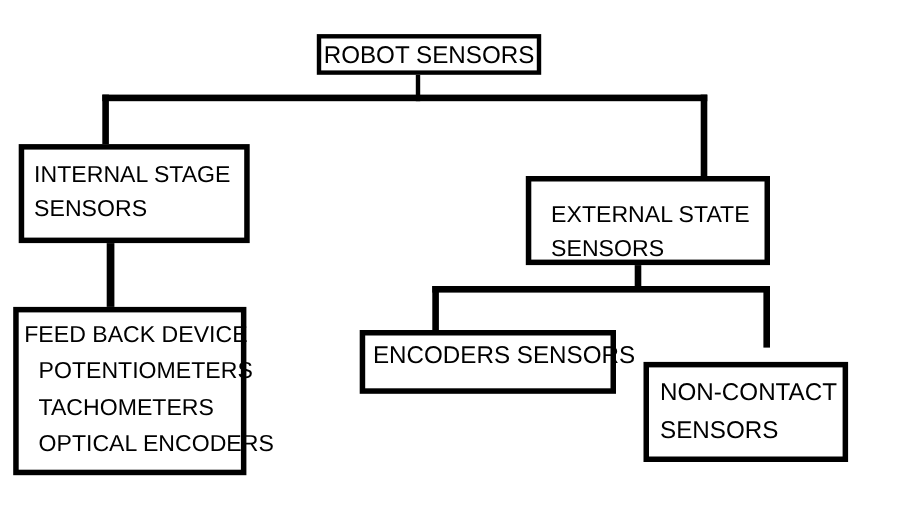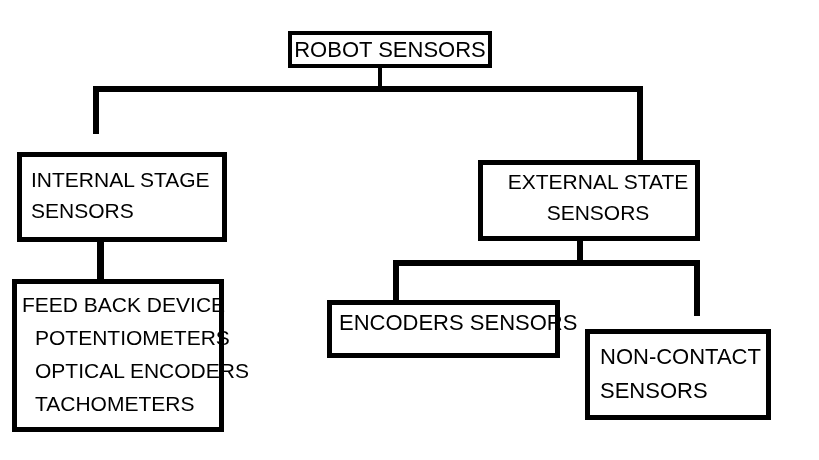--- a/index.html
+++ b/index.html
@@ -34,29 +34,27 @@
     border-width: 4px;
     font-size: 22px;
     display: flex; align-items: center; justify-content: center;
   }
 
   
   .node-internal {
     left: 17px; top: 131px; width: 210px; height: 90px;
     font-size: 21px; line-height: 31px;
     padding: 7px 0 0 9px;
-    margin-top: 21px;
   }
 
   
   .node-external {
     left: 478px; top: 160px; width: 222px; height: 81px;
     font-size: 21px; line-height: 31px;
-    padding: 1px 0 0 18px;
-    text-align: center;
+    padding: 15px 0 0 18px;
   }
 
   
   .node-feedback {
     left: 12px; top: 279px; width: 212px; height: 153px;
     font-size: 21px; line-height: 33px;
     padding: 4px 0 0 5px;
   }
   .node-feedback .line.indent { padding-left: 13px; }
 
@@ -123,22 +121,22 @@
   </div>
 
   <div class="node node-external">
     <span class="line">EXTERNAL STATE</span>
     <span class="line">SENSORS</span>
   </div>
 
   <div class="node node-feedback">
     <span class="line">FEED BACK DEVICE</span>
     <span class="line indent">POTENTIOMETERS</span>
+    <span class="line indent">TACHOMETERS</span>
     <span class="line indent">OPTICAL ENCODERS</span>
-    <span class="line indent">TACHOMETERS</span>
   </div>
 
   <div class="node node-contact">
     <span class="line">ENCODERS SENSORS</span>
   </div>
 
   <div class="node node-noncontact">
     <span class="line">NON-CONTACT</span>
     <span class="line">SENSORS</span>
   </div>

